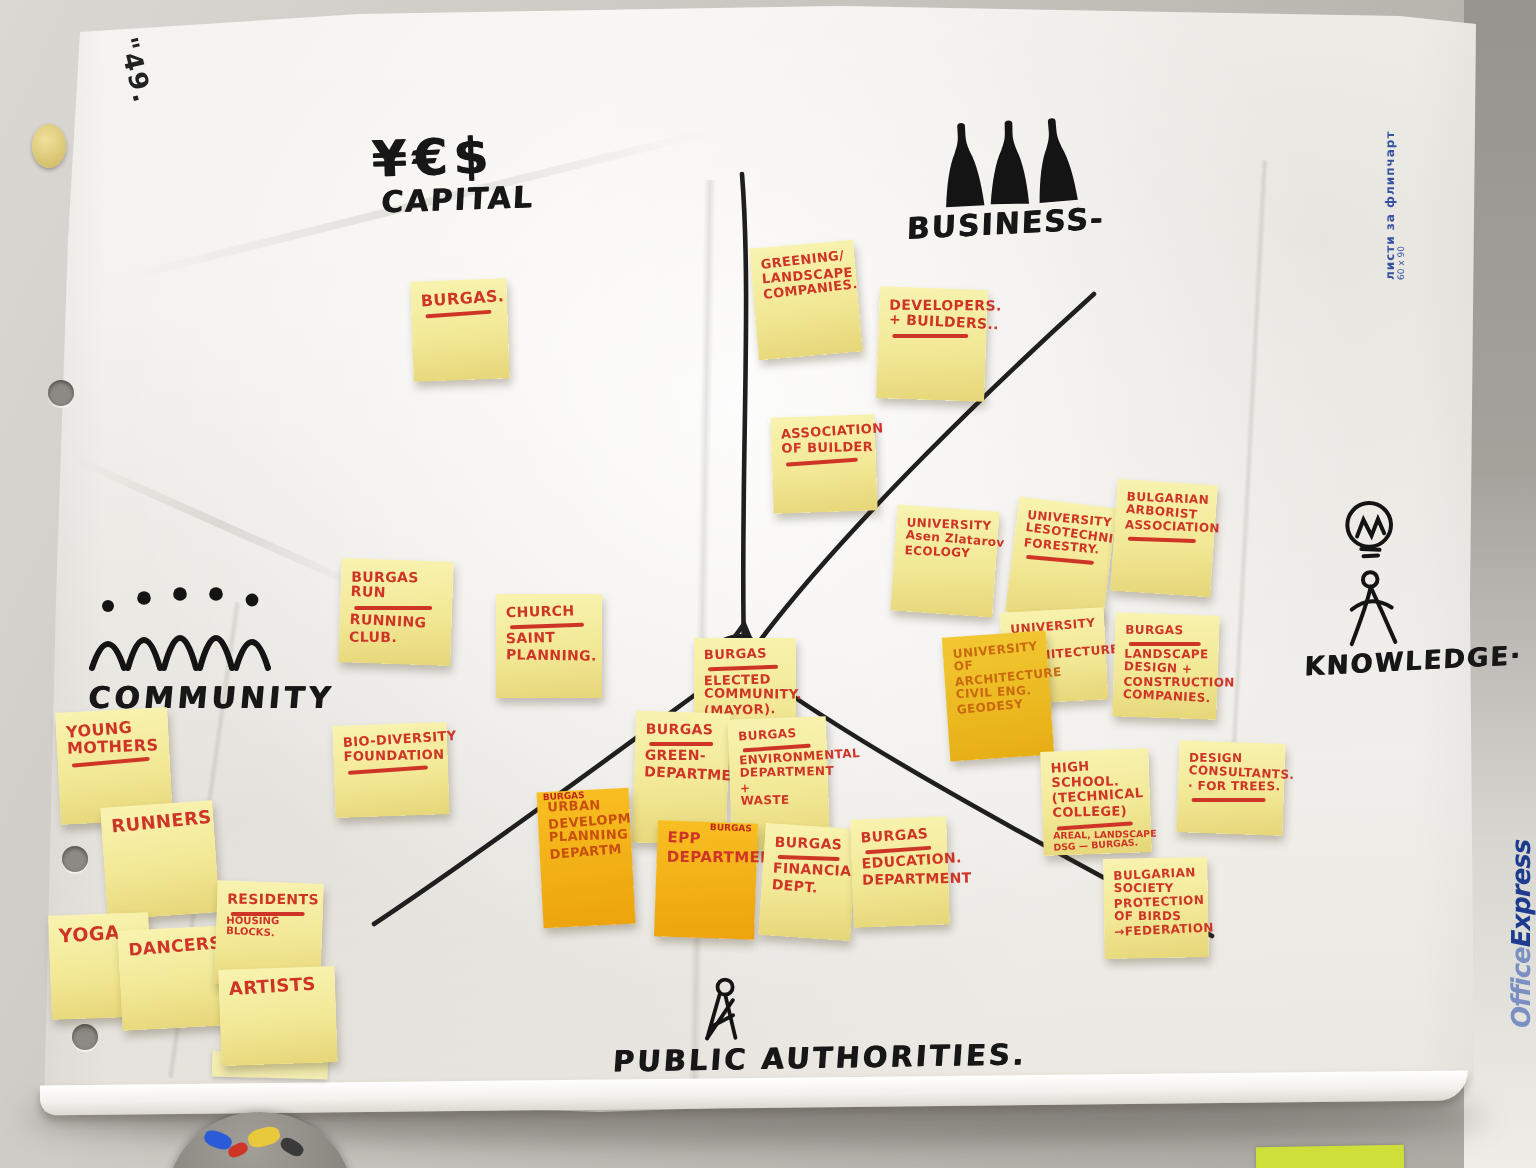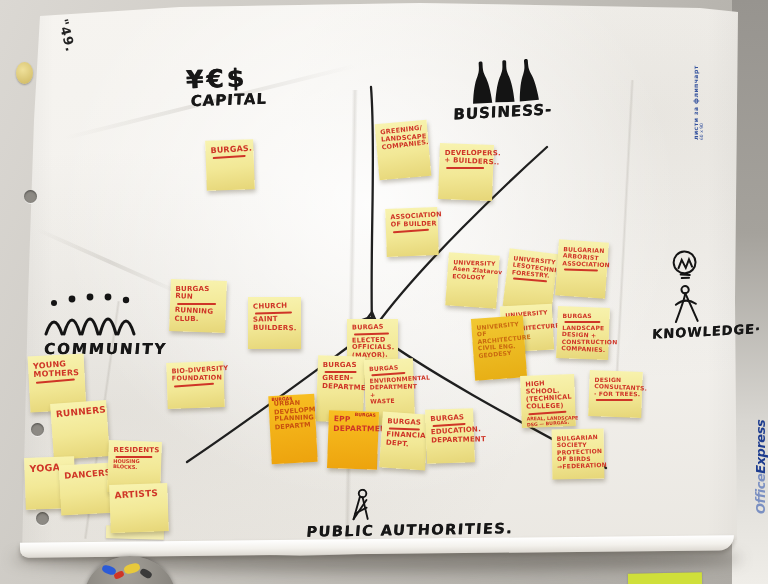--- a/index.html
+++ b/index.html
@@ -234,32 +234,32 @@
       <div class="ln">BURGAS</div>
       <div class="ln">RUN</div>
       <div class="ul"></div>
       <div class="ln">RUNNING</div>
       <div class="ln">CLUB.</div>
     </div>
     <div class="note yellow" style="left: 248px; top: 297px; width: 53px; height: 52px; transform: rotate(0deg); font-size: 7px;">
       <div class="ln">CHURCH</div>
       <div class="ul"></div>
       <div class="ln">SAINT</div>
-      <div class="ln">BUILDERS.</div>
+      <div class="ln">PLANNING.</div>
     </div>
     <div class="note yellow" style="left: 167px; top: 362px; width: 57px; height: 46px; transform: rotate(-2deg); font-size: 6.5px;">
       <div class="ln">BIO-DIVERSITY</div>
       <div class="ln">FOUNDATION</div>
       <div class="ul"></div>
     </div>
     <div class="note yellow" style="left: 347px; top: 319px; width: 51px; height: 64px; transform: rotate(0deg); font-size: 6.5px;">
       <div class="ln">BURGAS</div>
       <div class="ul"></div>
       <div class="ln">ELECTED</div>
-      <div class="ln">OFFICIALS.</div>
+      <div class="ln">COMMUNITY.</div>
       <div class="ln">(MAYOR).</div>
     </div>
     <div class="note yellow" style="left: 317px; top: 356px; width: 47px; height: 66px; transform: rotate(2deg); font-size: 7px;">
       <div class="ln">BURGAS</div>
       <div class="ul"></div>
       <div class="ln">GREEN-</div>
       <div class="ln">DEPARTMENT</div>
     </div>
     <div class="note yellow" style="left: 365px; top: 359px; width: 49px; height: 66px; transform: rotate(-2deg); font-size: 6px;">
       <div class="ln">BURGAS</div>

